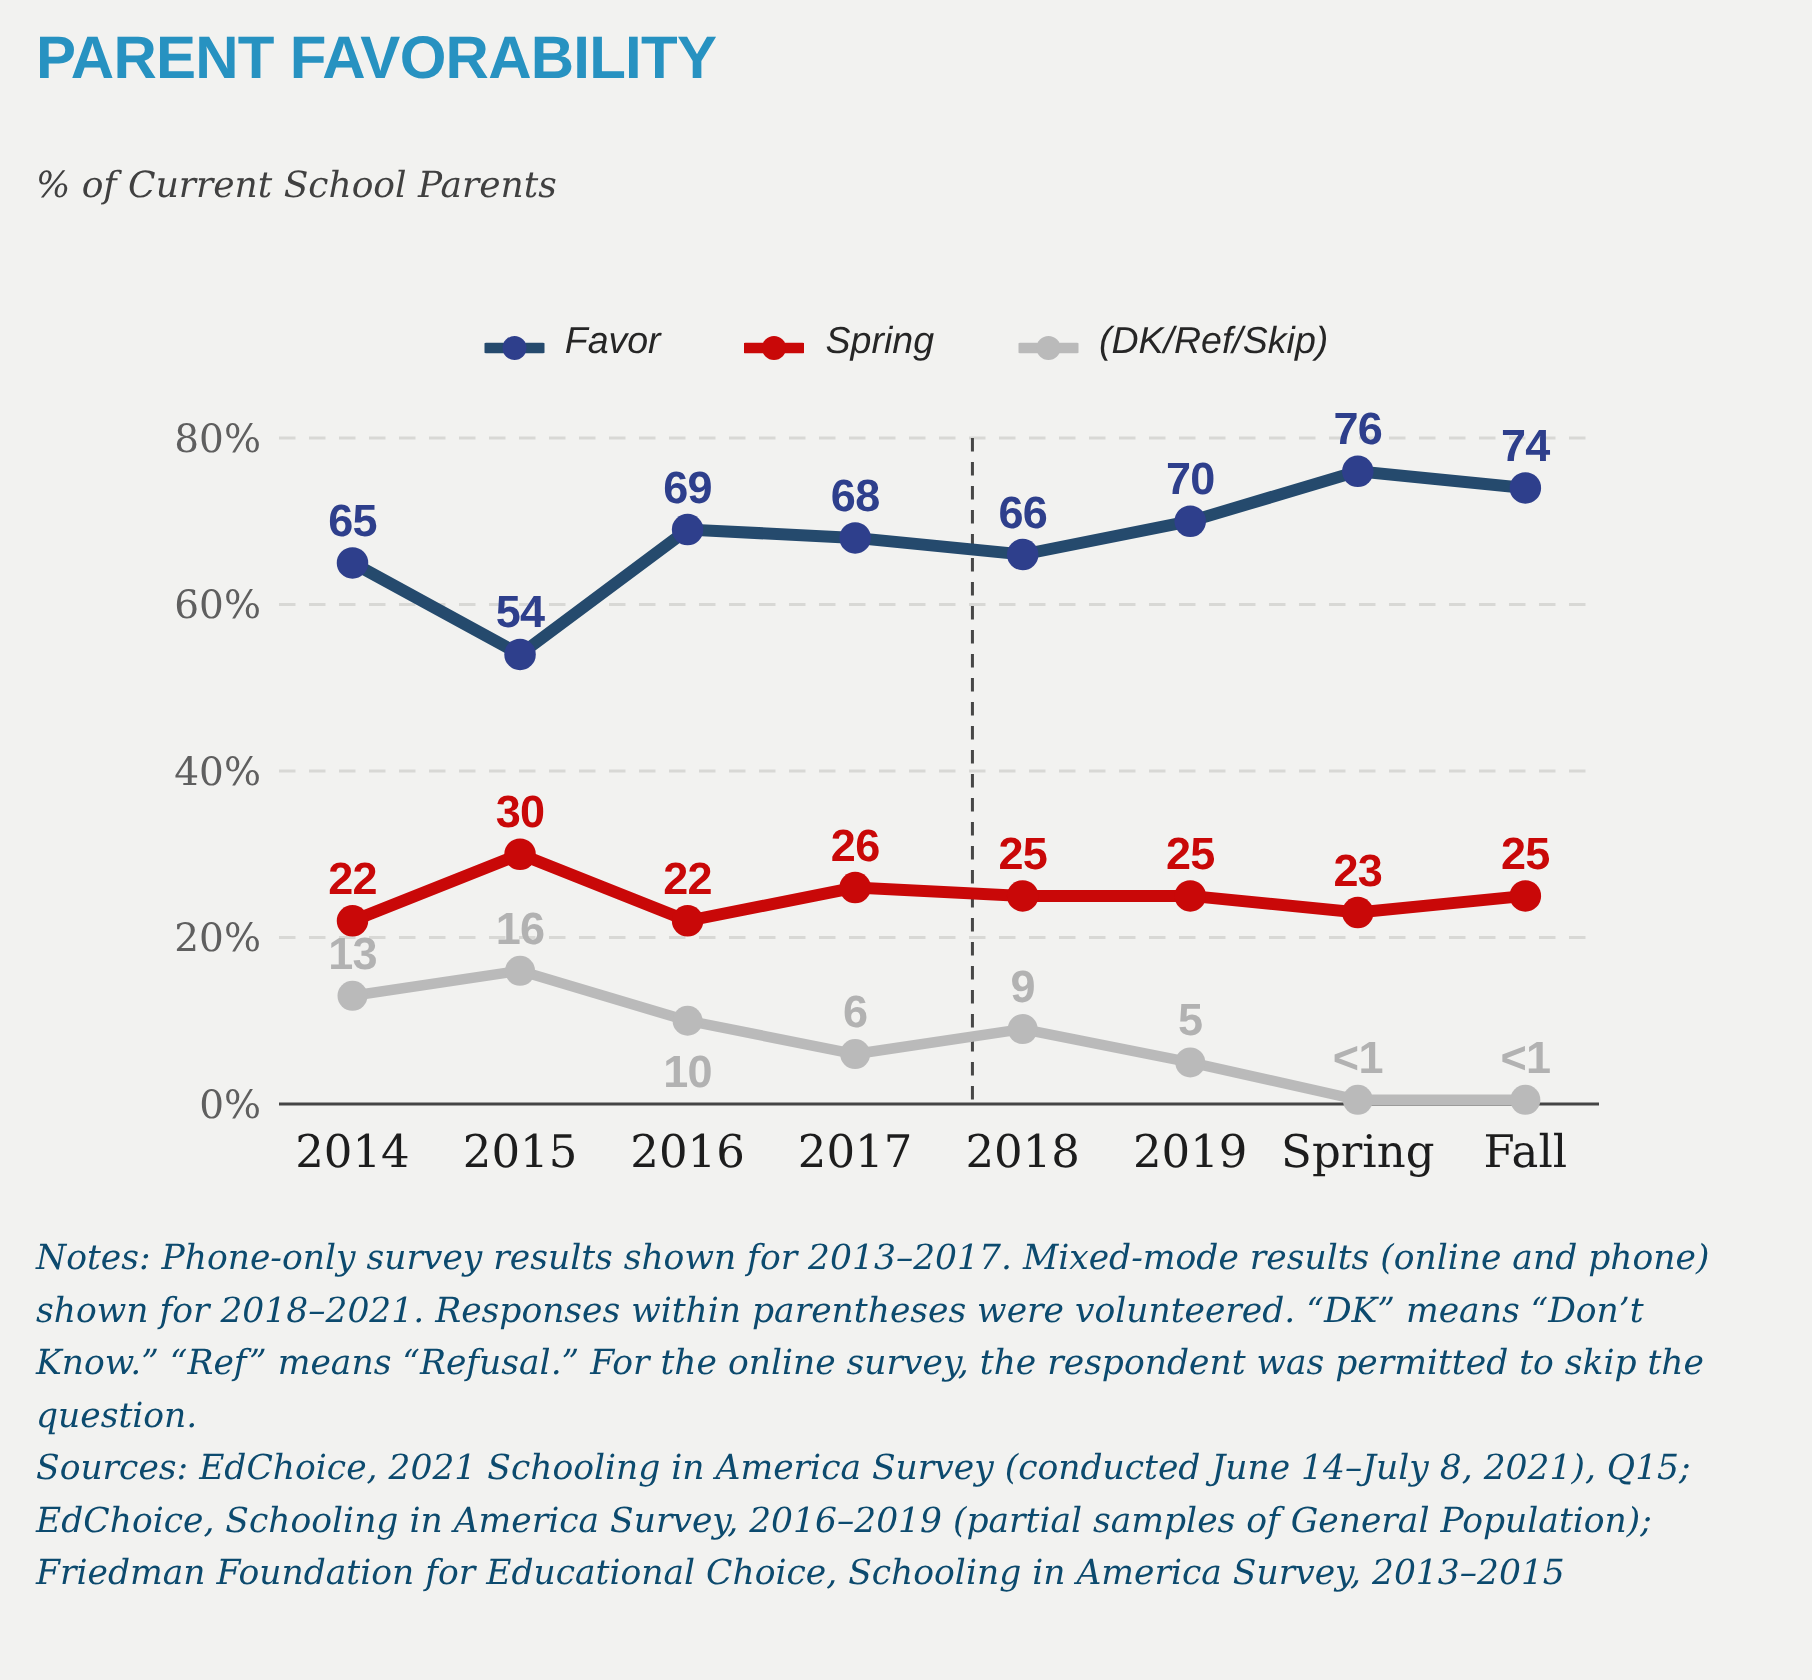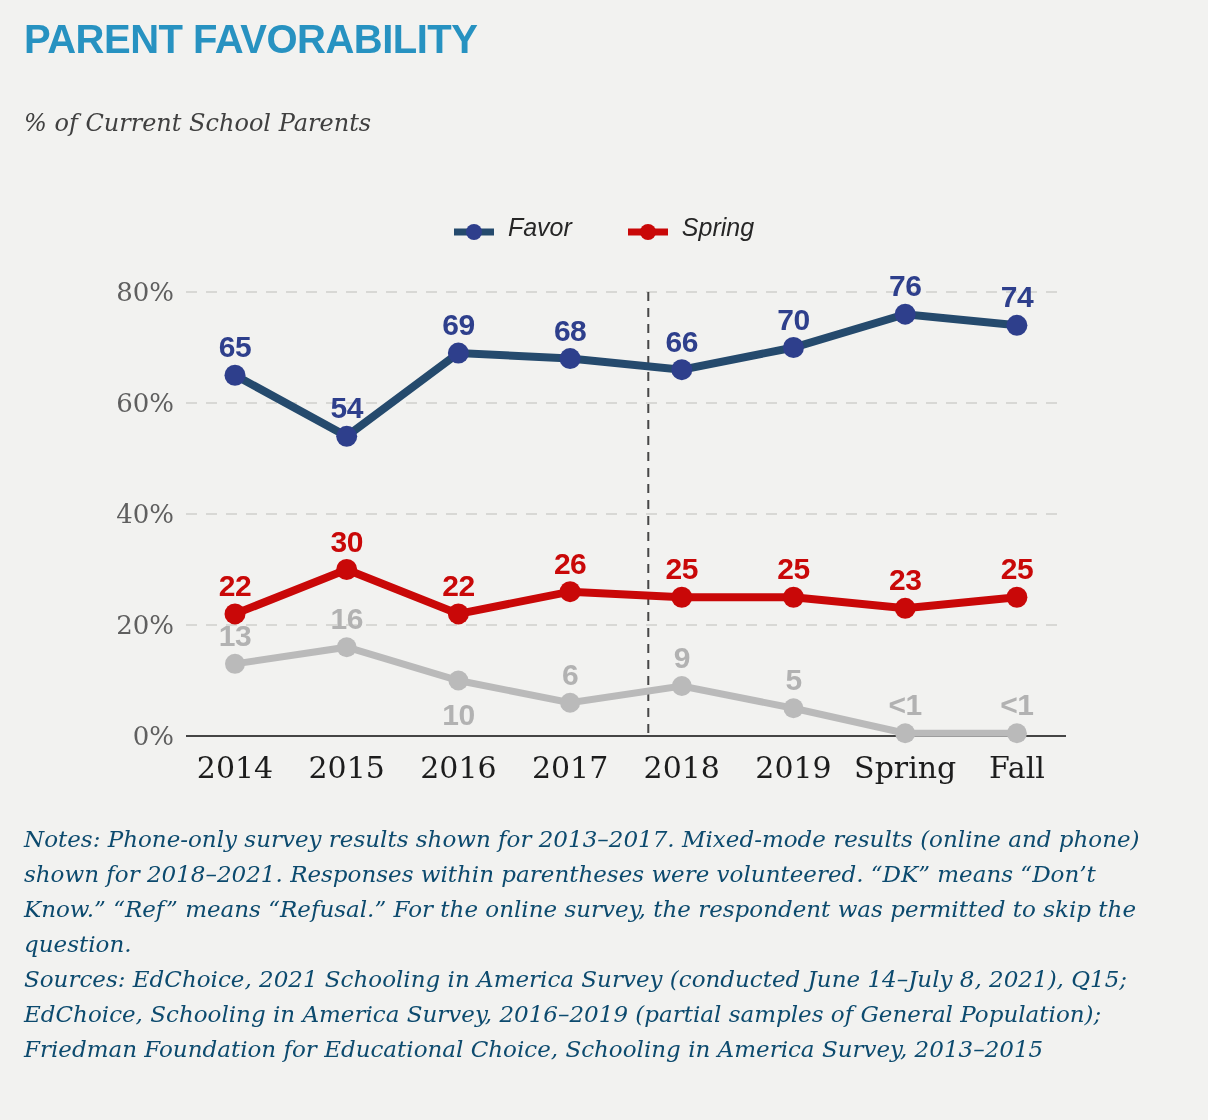--- a/index.html
+++ b/index.html
@@ -90,20 +90,27 @@
           </svg>
           <span class="legend-label">Favor</span>
         </div>
         <div class="legend-item">
           <svg width="40" height="20">
             <line x1="1" y1="10" x2="39" y2="10" stroke="#c90808" stroke-width="7" stroke-linecap="round"></line>
             <circle cx="20" cy="10" r="8" fill="#c90808"></circle>
           </svg>
           <span class="legend-label">Spring</span>
         </div>
+        <div class="legend-item">
+          <svg width="40" height="20">
+            <line x1="1" y1="10" x2="39" y2="10" stroke="#bababa" stroke-width="7" stroke-linecap="round"></line>
+            <circle cx="20" cy="10" r="8" fill="#bababa"></circle>
+          </svg>
+          <span class="legend-label">(DK/Ref/Skip)</span>
+        </div>
       </div>
     <svg id="chart-svg" width="1160" height="556" viewBox="0 0 1160 556">
         <g>
           <line x1="162" y1="470" x2="1042" y2="470" stroke="#454545" stroke-width="2" stroke-dasharray="none"></line>
           <line x1="162" y1="359" x2="1042" y2="359" stroke="#d8d8d5" stroke-width="2" stroke-dasharray="11 9"></line>
           <line x1="162" y1="248" x2="1042" y2="248" stroke="#d8d8d5" stroke-width="2" stroke-dasharray="11 9"></line>
           <line x1="162" y1="137" x2="1042" y2="137" stroke="#d8d8d5" stroke-width="2" stroke-dasharray="11 9"></line>
           <line x1="162" y1="26" x2="1042" y2="26" stroke="#d8d8d5" stroke-width="2" stroke-dasharray="11 9"></line>
         </g>
         <g>

